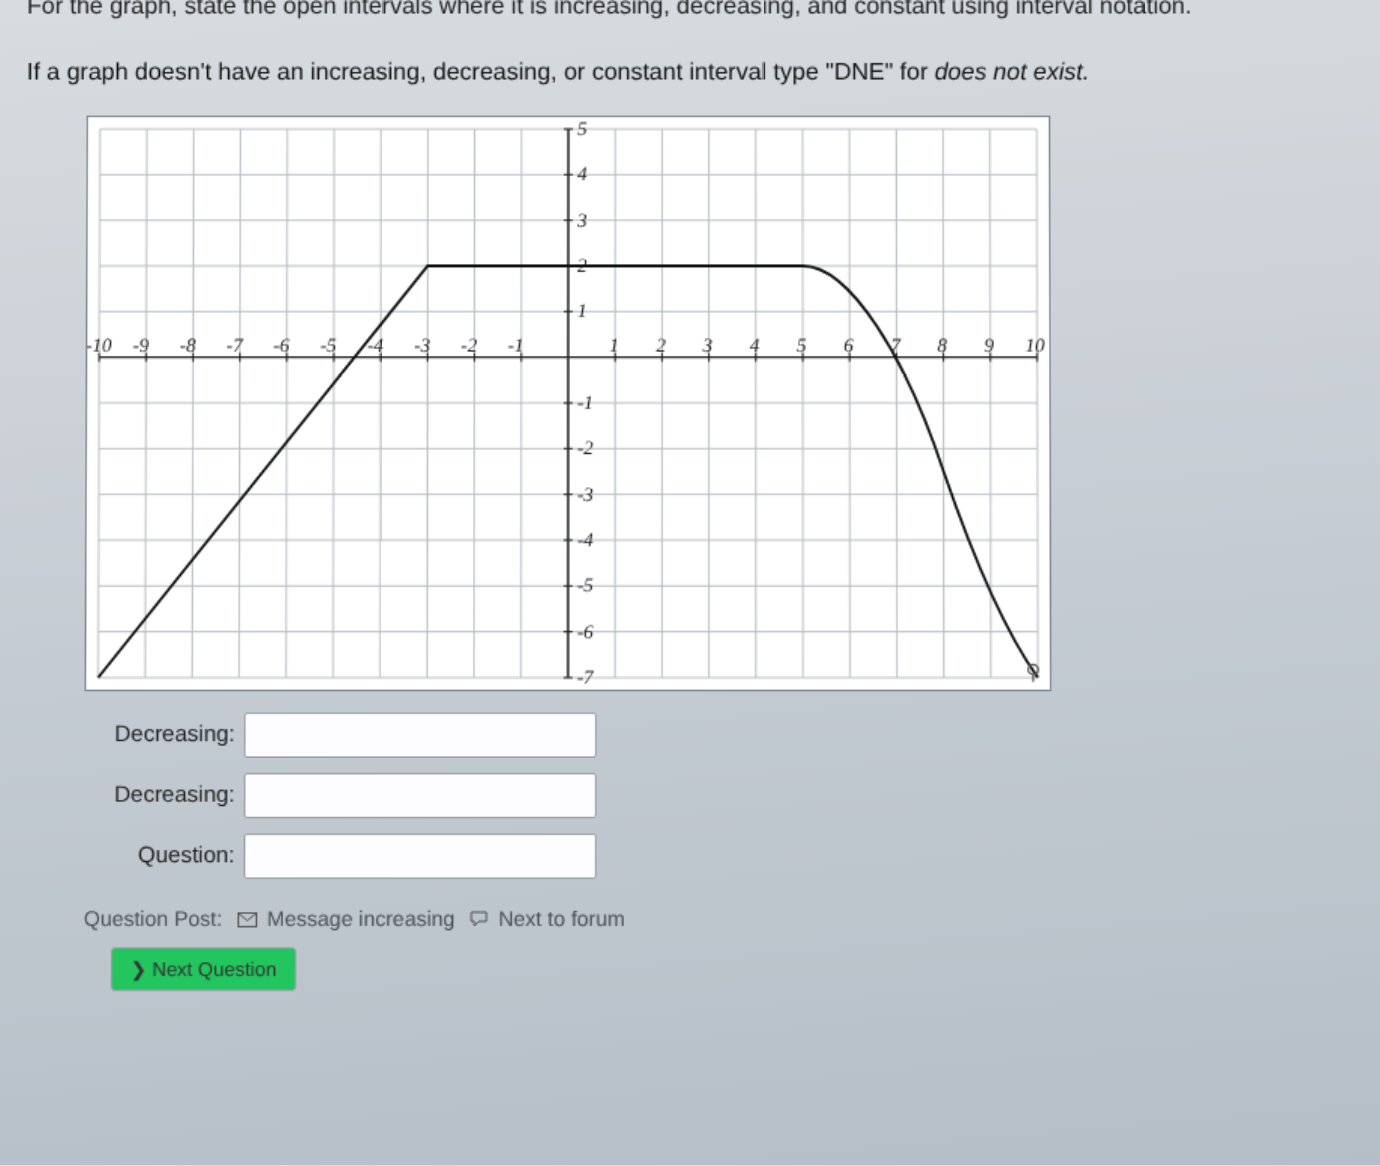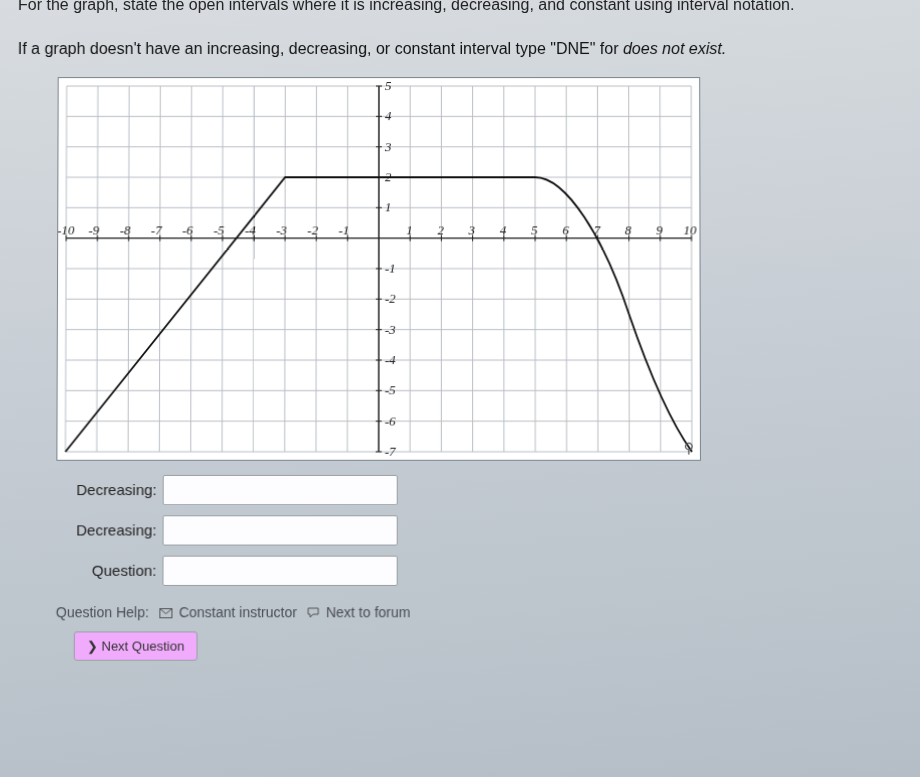--- a/index.html
+++ b/index.html
@@ -80,21 +80,21 @@
     text-decoration: none;
     margin-left: 6px;
   }
   .mini-icon {
     display:inline-block;
     vertical-align: middle;
     margin-right: 3px;
   }
   .next-btn {
     display: inline-block;
-    background: #f0abfc;
+    background: #22c55e;
     border: 1px solid #9aa0a6;
     padding: 6px 12px;
     font-size: 13px;
     color: #333;
     border-radius: 3px;
     cursor: pointer;
     margin-left: 18px;
   }
   .zoom-badge {
     position:absolute;
@@ -241,29 +241,29 @@
       <label>Decreasing:</label>
       <input type="text" value="" style="">
     </div>
 
     <div class="field-row">
       <label>Question:</label>
       <input type="text" value="" style="">
     </div>
 
     <div class="help-row">
-      <span>Question Help:</span>
+      <span>Question Post:</span>
       <a href="#">
         <span class="mini-icon">
           <svg width="13" height="10" viewBox="0 0 13 10">
               <rect x="0.5" y="0.5" width="12" height="9" fill="none" stroke="#555"></rect>
               <path d="M0.5 0.5 L6.5 5.5 L12.5 0.5" fill="none" stroke="#555"></path>
             </svg>
         </span>
-        <span>Constant instructor</span>
+        <span>Message increasing</span>
       </a>
       <a href="#">
         <span class="mini-icon">
           <svg width="12" height="11" viewBox="0 0 12 11">
               <path d="M1 1 h10 v6 h-5 l-3 3 v-3 h-2 z" fill="none" stroke="#555"></path>
             </svg>
         </span>
         <span>Next to forum</span>
       </a>
     </div>

